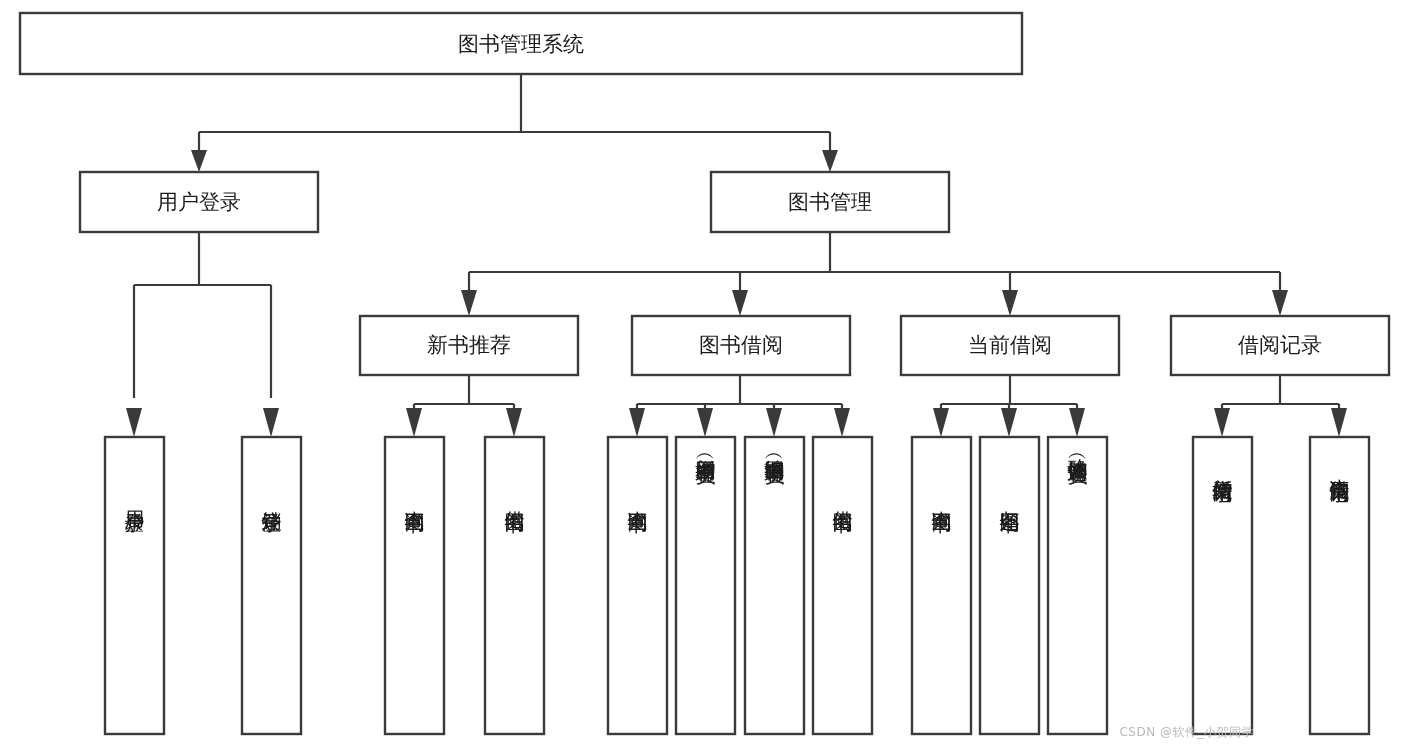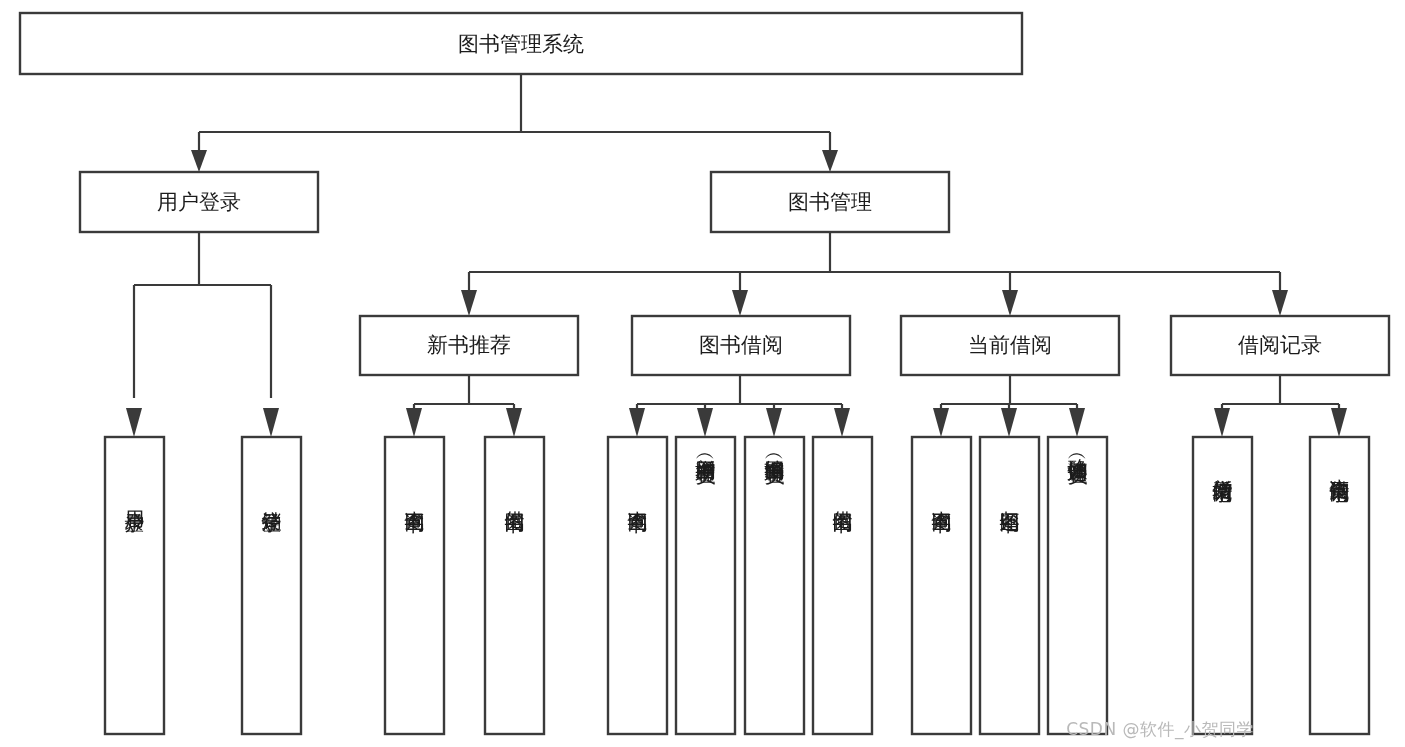--- a/index.html
+++ b/index.html
@@ -64,21 +64,21 @@
     line-height: 1.16;
     color: #1c1c1c;
     letter-spacing: 1px;
     white-space: nowrap;
   }
   .watermark {
     position: absolute;
     right: 14px;
     bottom: 6px;
     font-family: "DejaVu Sans", "Liberation Sans", sans-serif;
-    font-size: 17px;
+    font-size: 12px;
     color: #b9b9b9;
     white-space: nowrap;
     letter-spacing: 0.5px;
   }
 </style>
 </head>
 <body>
 
 <div id="diagram-root">
 

